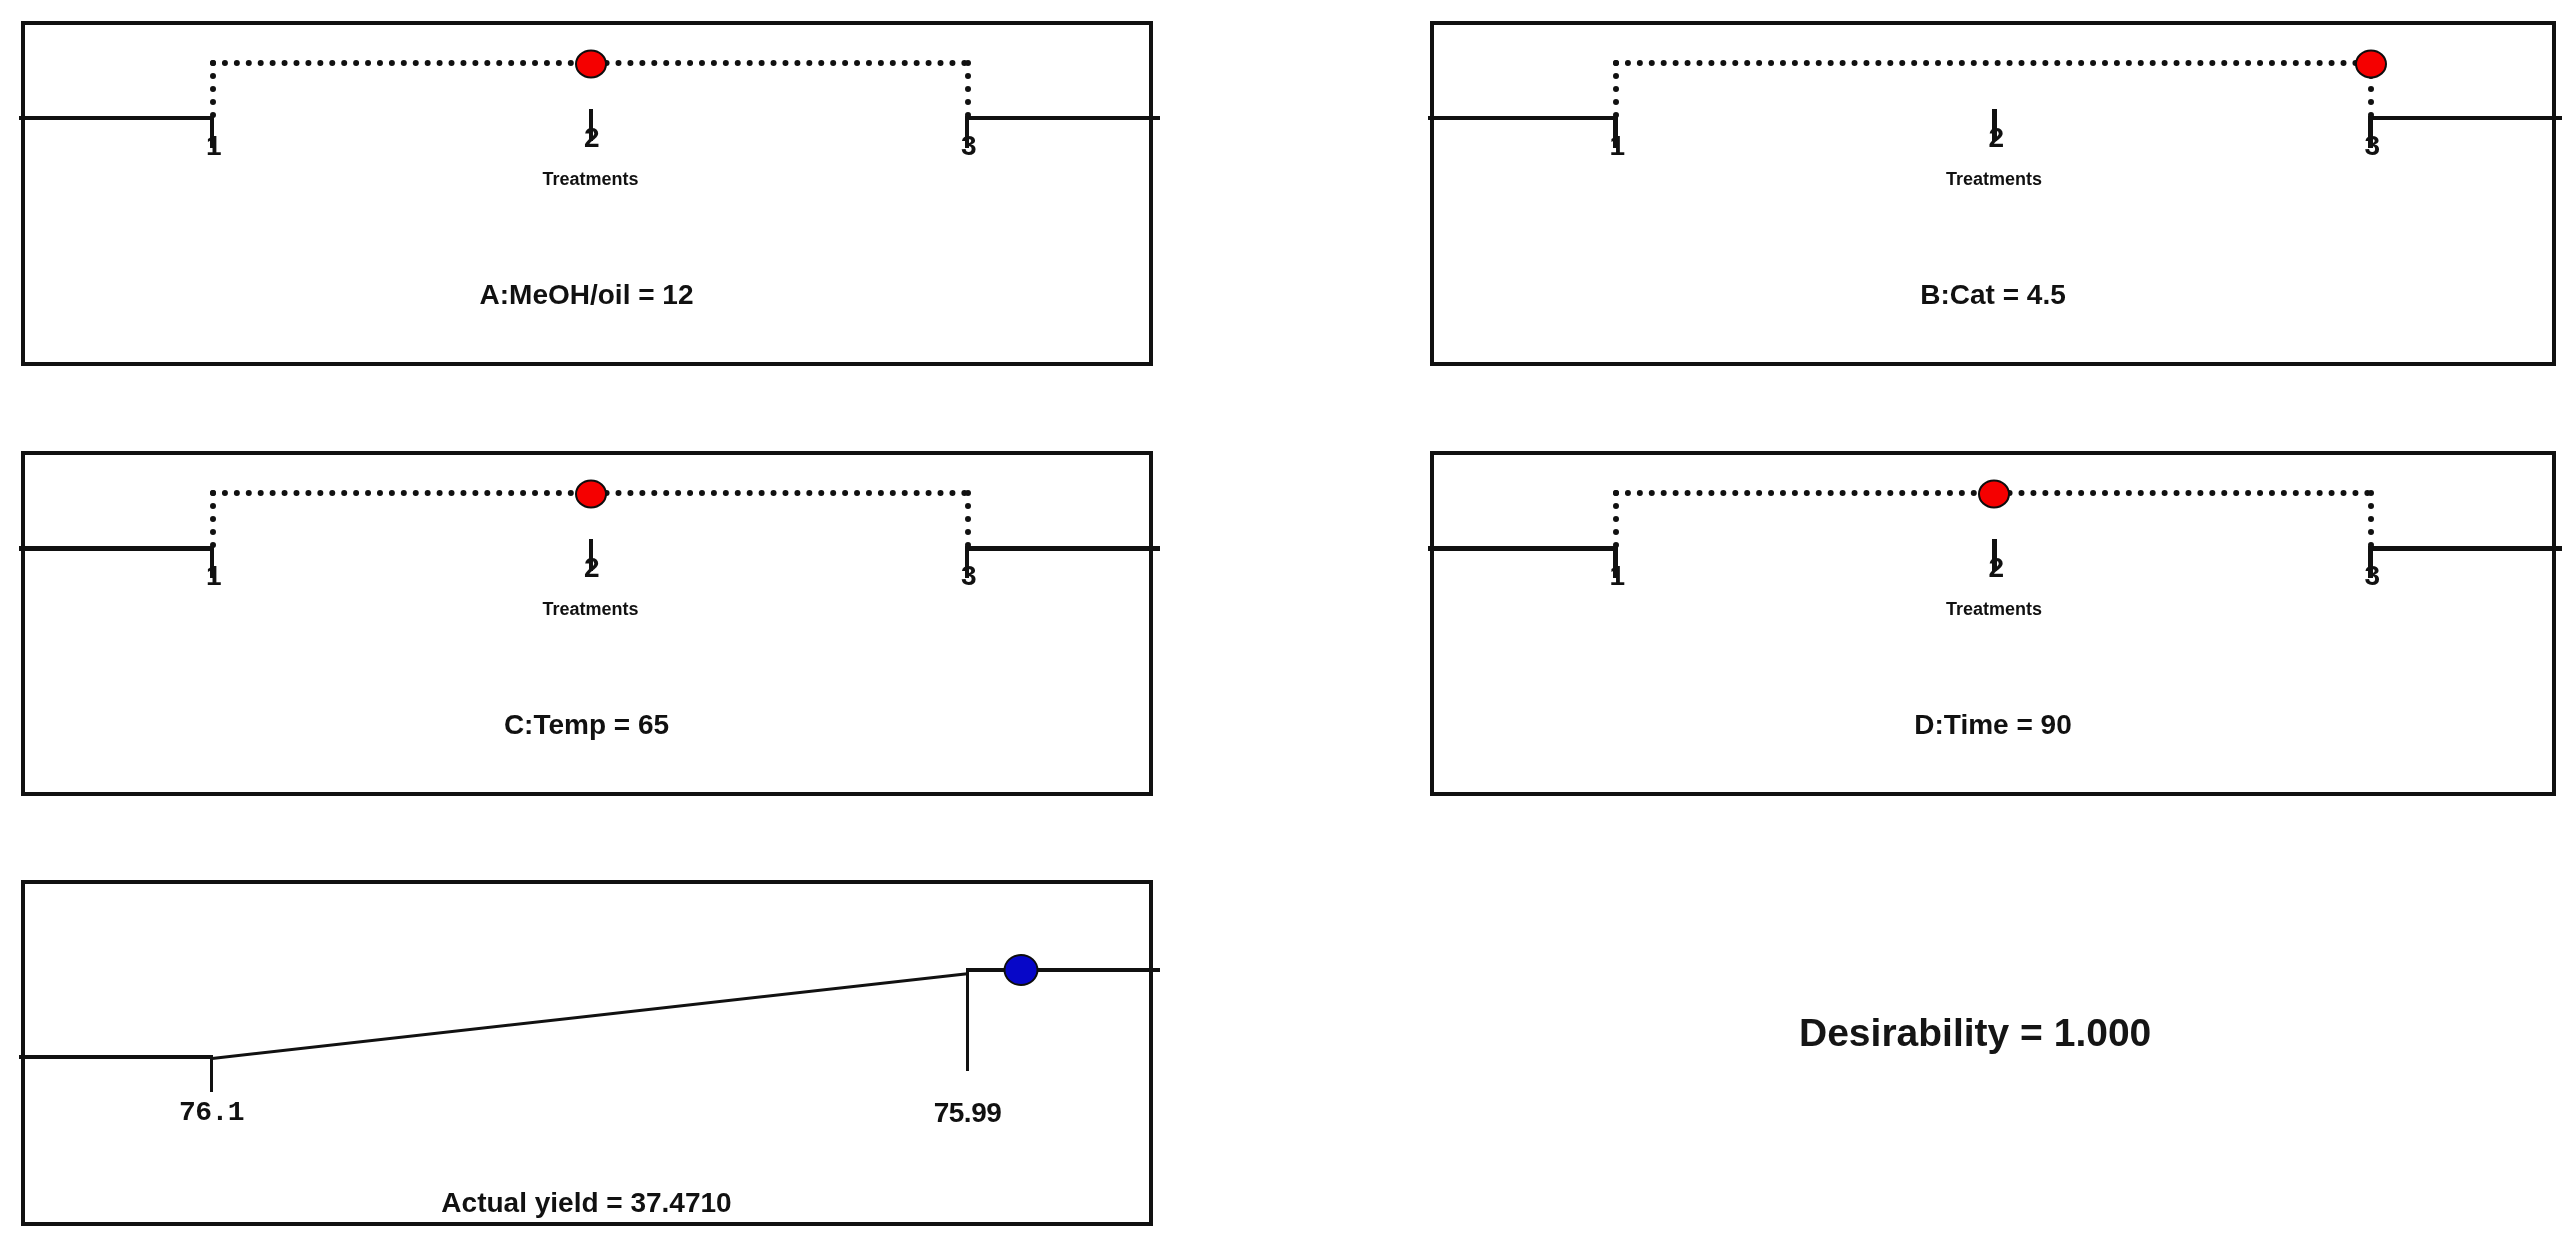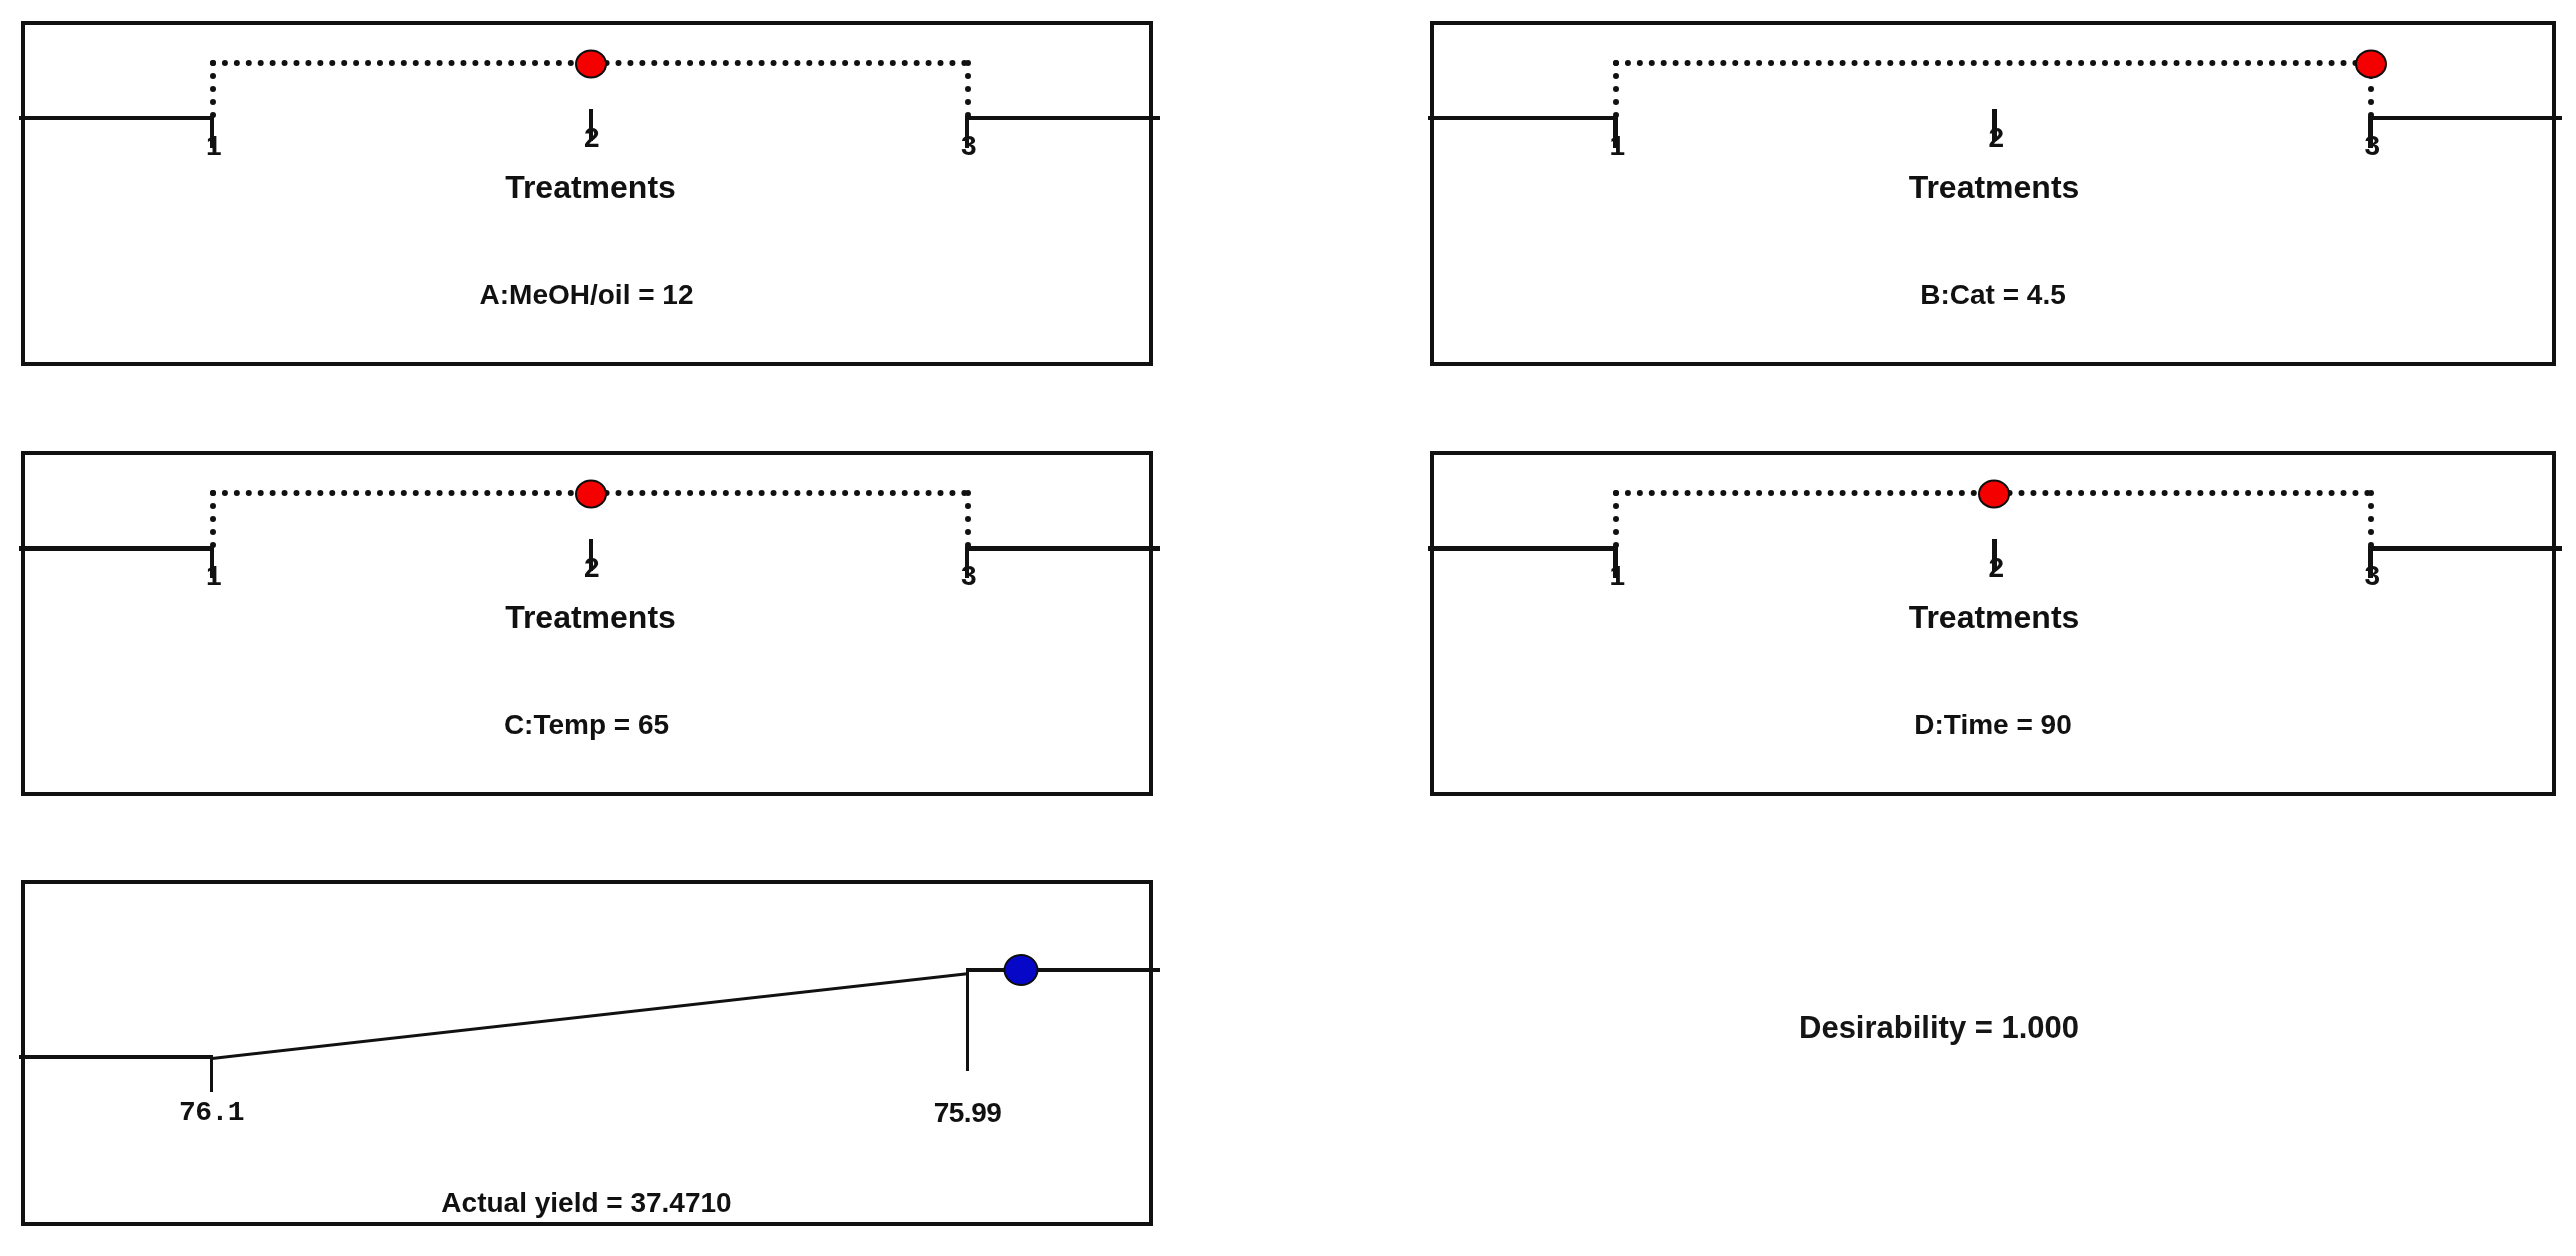--- a/index.html
+++ b/index.html
@@ -75,21 +75,21 @@
     color: #111111;
     text-align: center;
     transform: translateX(-50%);
     white-space: nowrap;
     letter-spacing: -0.5px;
   }
 
   
   .axis-caption {
     position: absolute;
-    font-size: 32px;
+    font-size: 18px;
     font-weight: bold;
     color: #111111;
     text-align: center;
     transform: translateX(-50%);
     white-space: nowrap;
   }
 
   
   .panel-title {
     position: absolute;
@@ -116,21 +116,21 @@
   .resp-line {
     position: absolute;
     height: 0;
     border-top: 3.7px solid #111111;
     transform-origin: left center;
   }
 
   
   .desirability {
     position: absolute;
-    font-size: 31px;
+    font-size: 39px;
     font-weight: bold;
     color: #151515;
     line-height: 1.28;
     white-space: nowrap;
   }
   .desirability div { white-space: nowrap; }
 </style>
 </head>
 <body>
 

